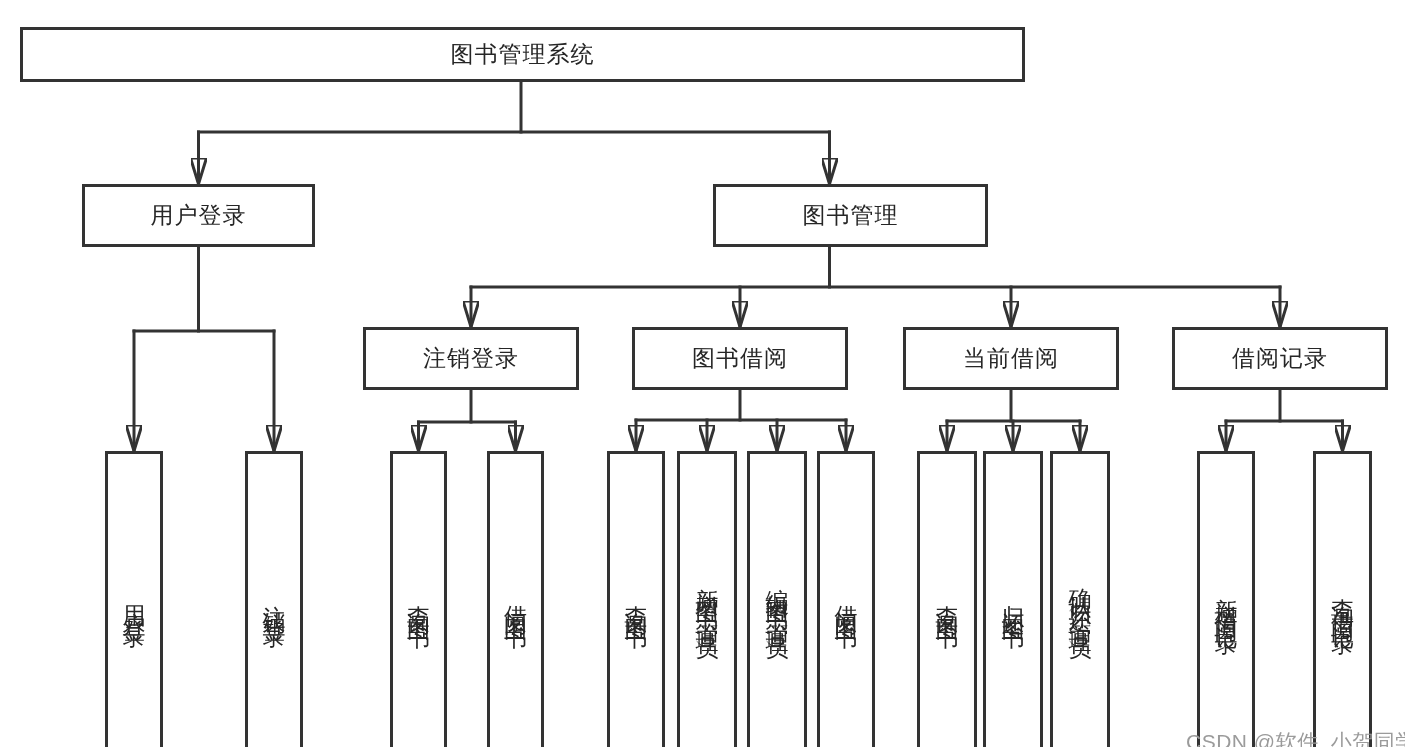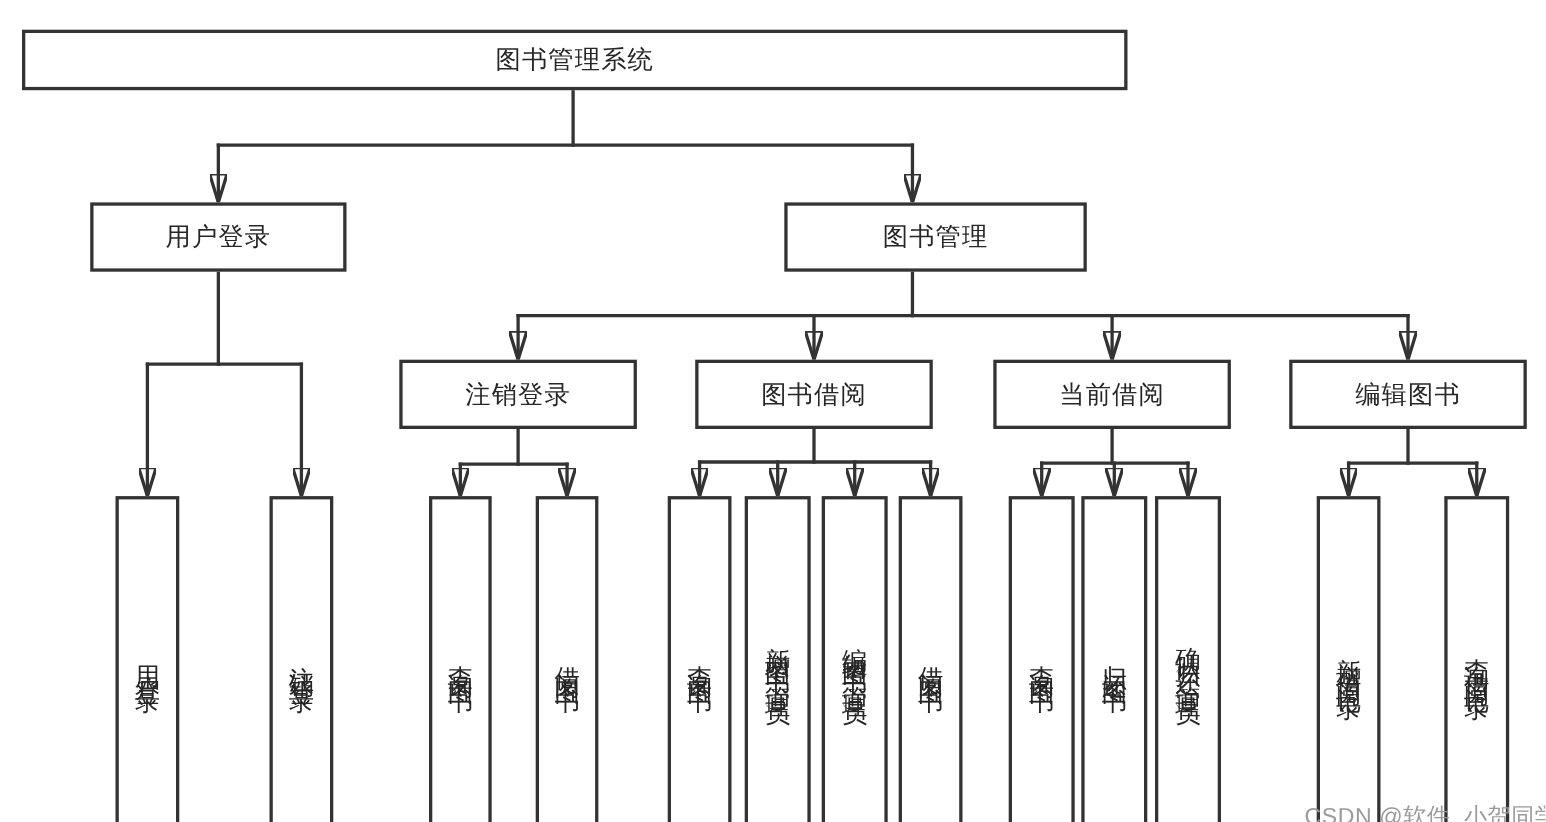--- a/index.html
+++ b/index.html
@@ -92,21 +92,21 @@
   <div class="hbox" style="left:363px;top:313px;width:216px;height:63px">
     <span class="label">注销登录</span>
   </div>
   <div class="hbox" style="left:903px;top:313px;width:216px;height:63px">
     <span class="label">当前借阅</span>
   </div>
   <div class="hbox" style="left:632px;top:313px;width:216px;height:63px">
     <span class="label">图书借阅</span>
   </div>
   <div class="hbox" style="left:1172px;top:313px;width:216px;height:63px">
-    <span class="label">编辑图书</span>
+    <span class="label">借阅记录</span>
   </div>
 
   <div class="vbox" style="left:105px;top:437px;width:58px;height:300px">
     <span class="vtext">用户登录</span>
   </div>
   <div class="vbox" style="left:245px;top:437px;width:58px;height:300px">
     <span class="vtext">注销登录</span>
   </div>
 
   <div class="vbox" style="left:390px;top:437px;width:57px;height:300px">

